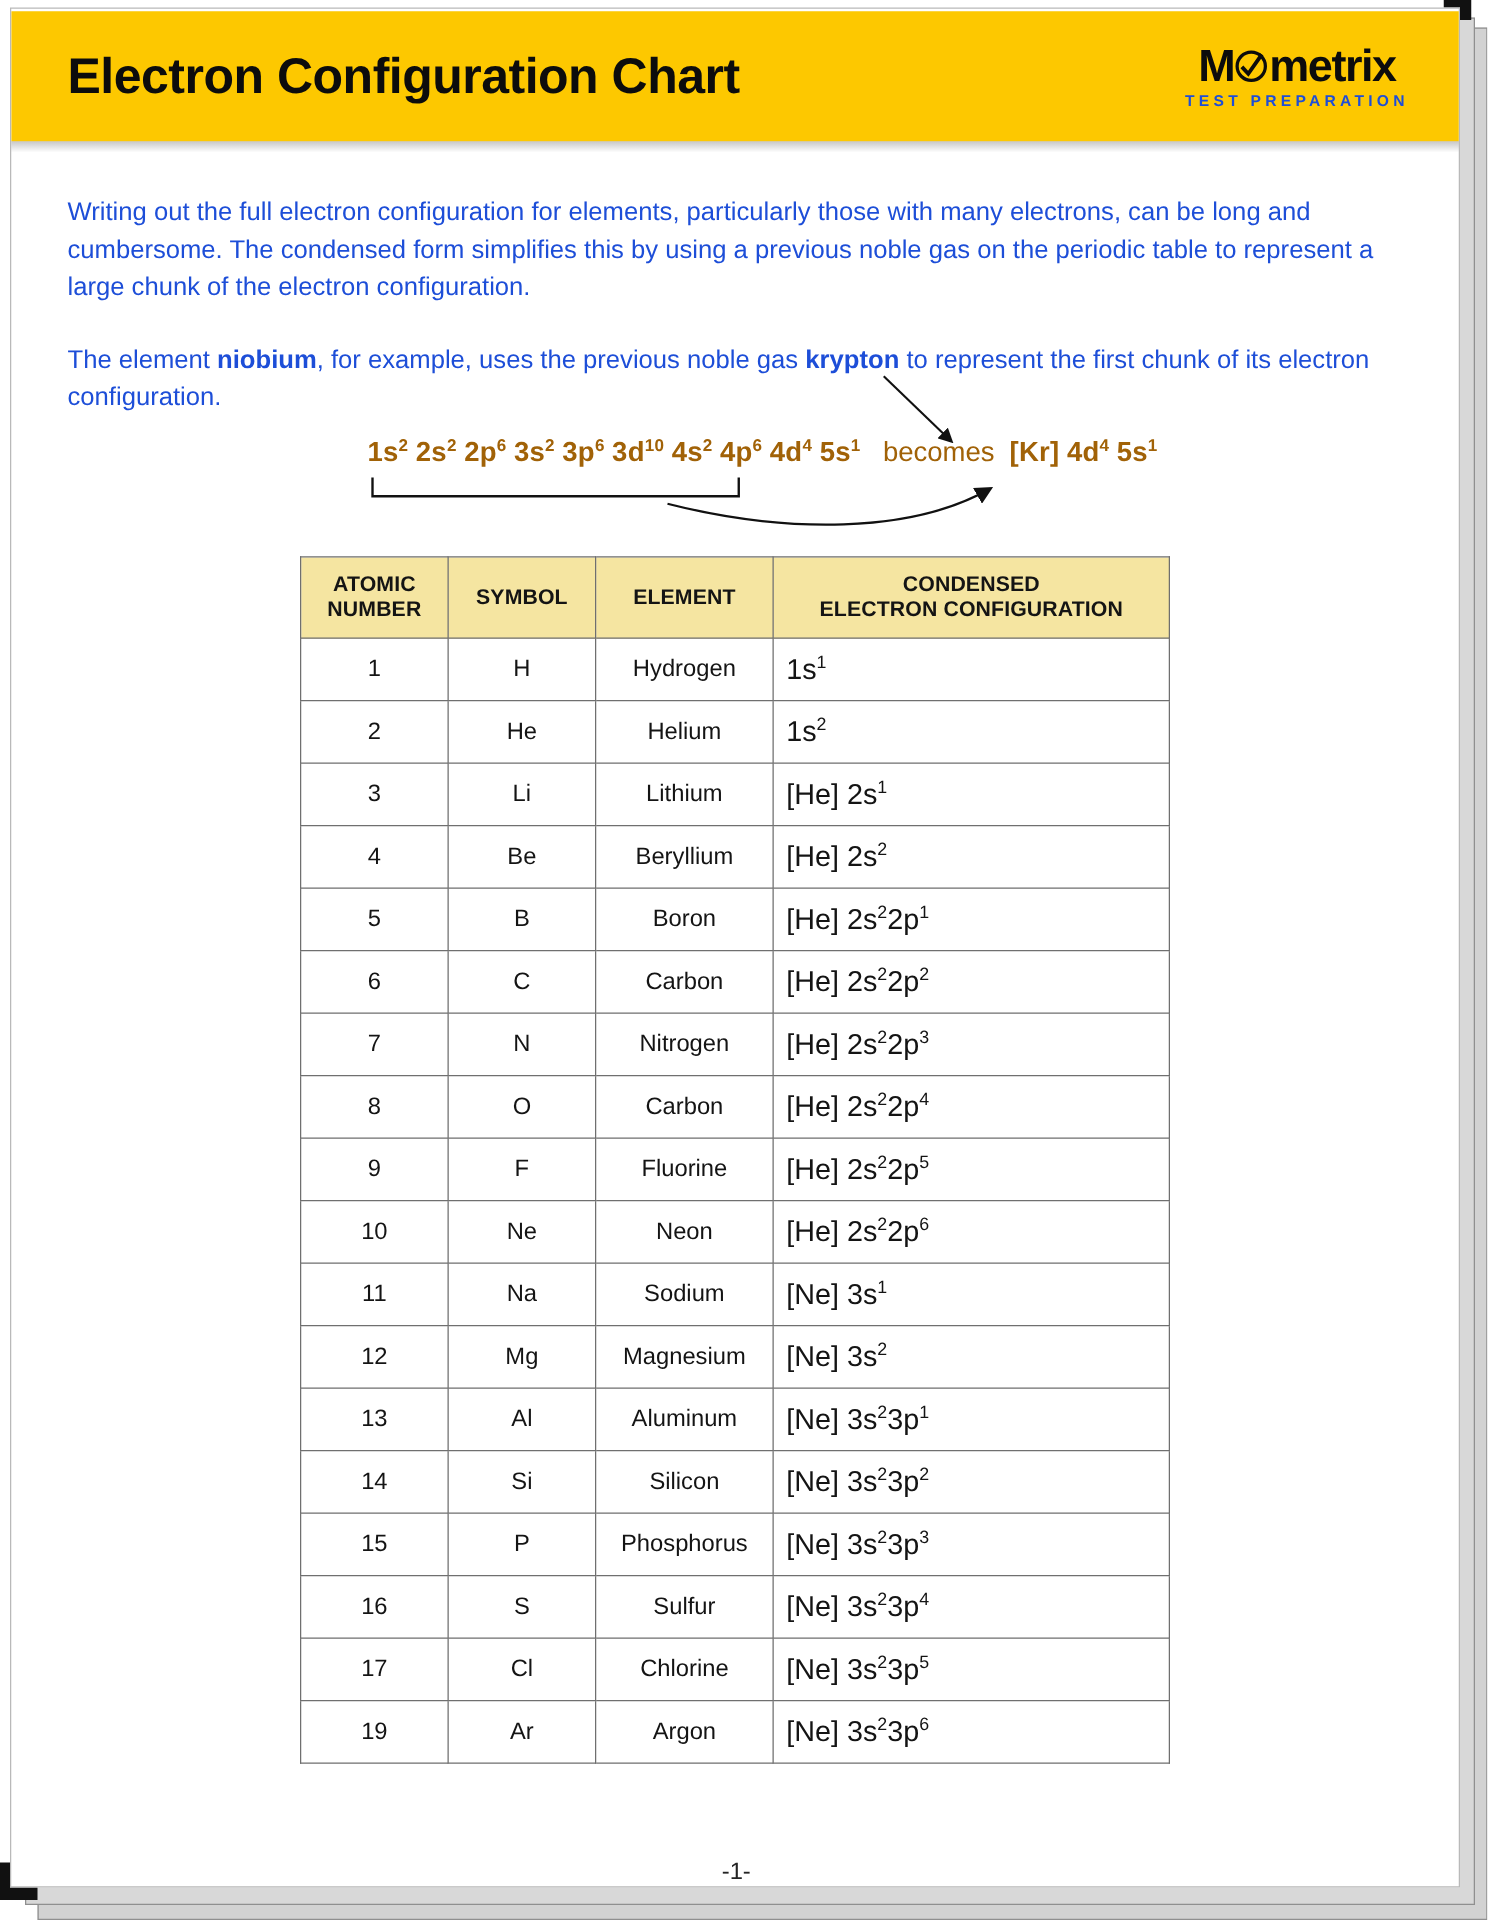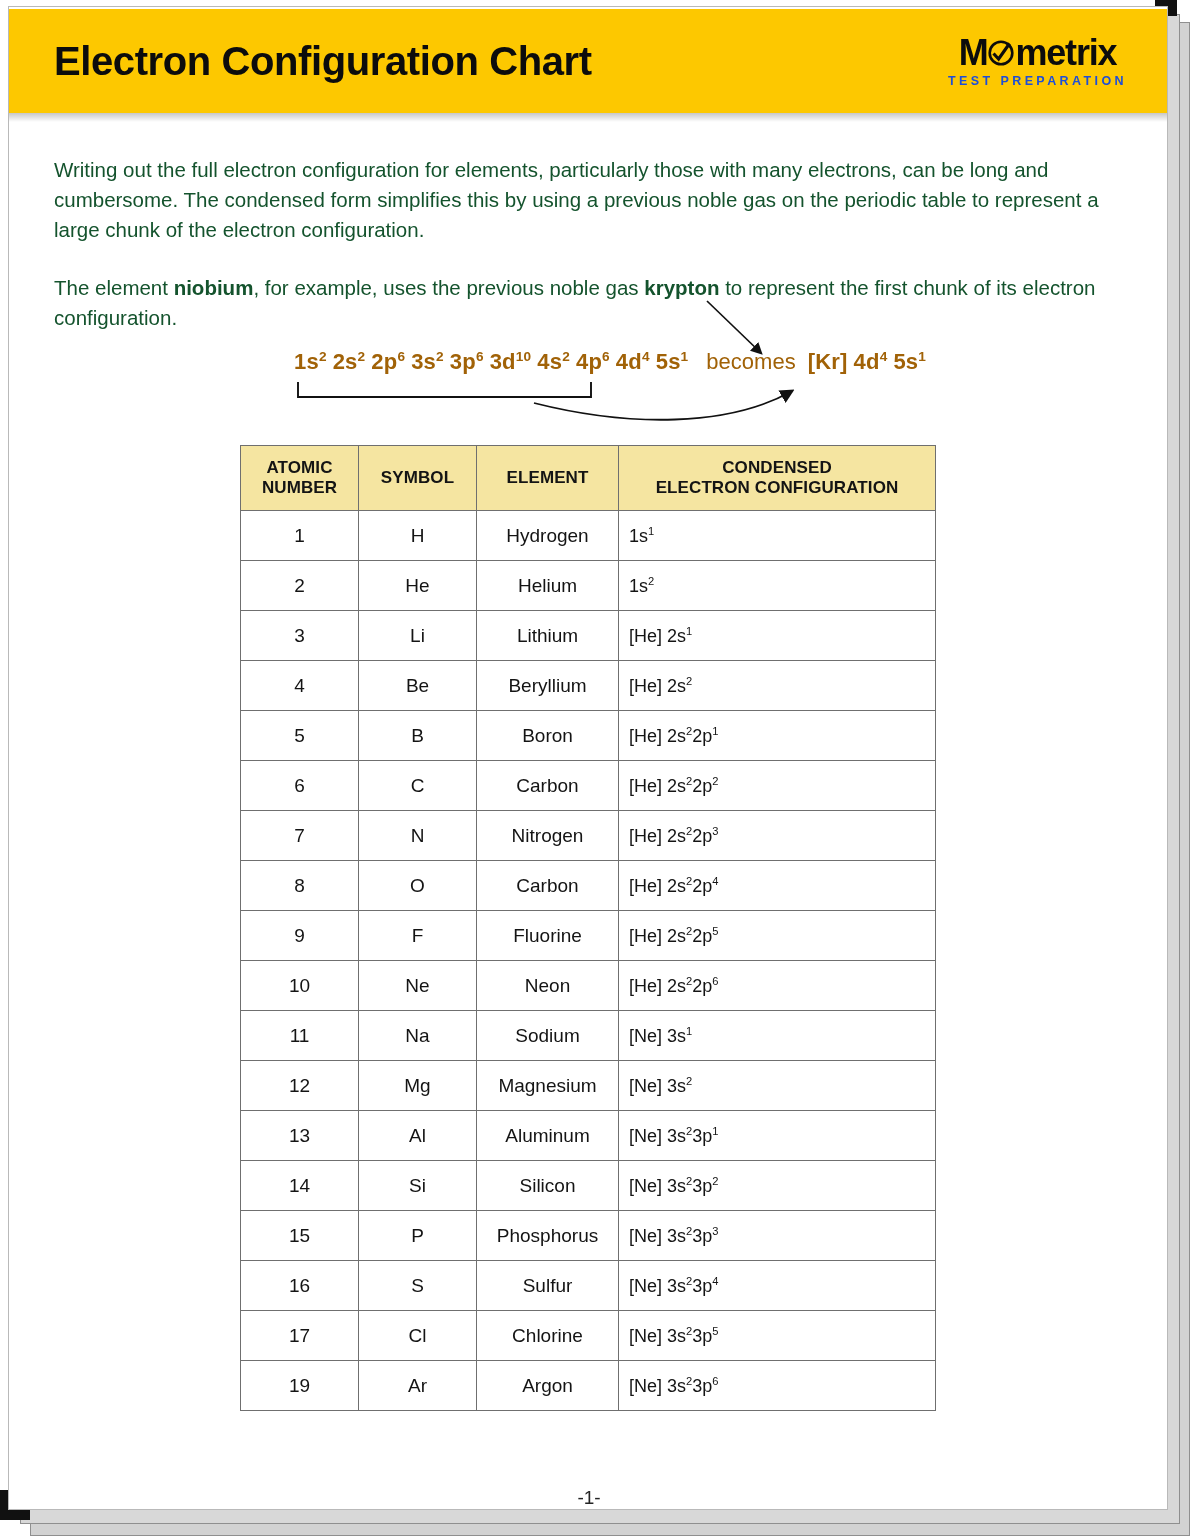--- a/index.html
+++ b/index.html
@@ -131,21 +131,21 @@
   }
 
   
   .body-copy {
     position: absolute;
     left: 45px;
     top: 148px;
     width: 1075px;
     font-size: 20.5px;
     line-height: 30px;
-    color: #14532d;
+    color: #1d4ed8;
   }
   .body-copy p + p { margin-top: 28px; }
   .body-copy b { font-weight: bold; }
 
   
   .formula-zone {
     position: absolute;
     left: 0;
     top: 332px;
     width: 1160px;
@@ -212,21 +212,21 @@
   table.econf tbody td {
     height: 50px;
     font-size: 19px;
     font-weight: normal;
     text-align: center;
     background: #ffffff;
   }
   table.econf tbody td.conf {
     text-align: left;
     padding-left: 10px;
-    font-size: 18px;
+    font-size: 23px;
   }
   table.econf sup { font-size: 0.62em; vertical-align: super; }
 
   col.c-num  { width: 118px; }
   col.c-sym  { width: 118px; }
   col.c-elem { width: 142px; }
   col.c-conf { width: 317px; }
 
   
   .page-number {

